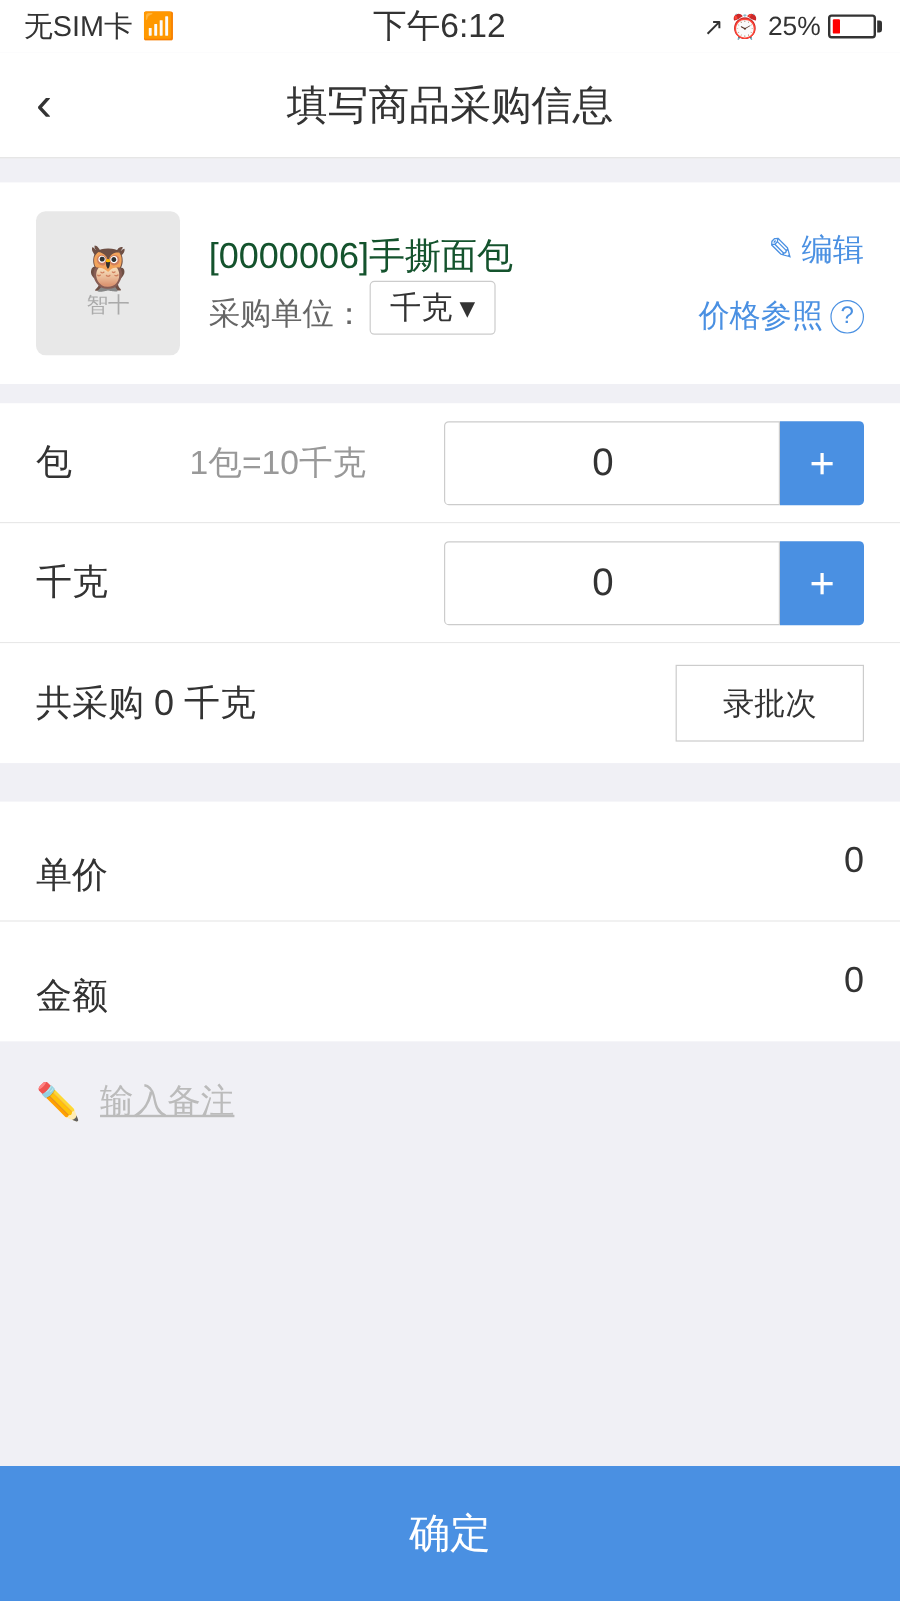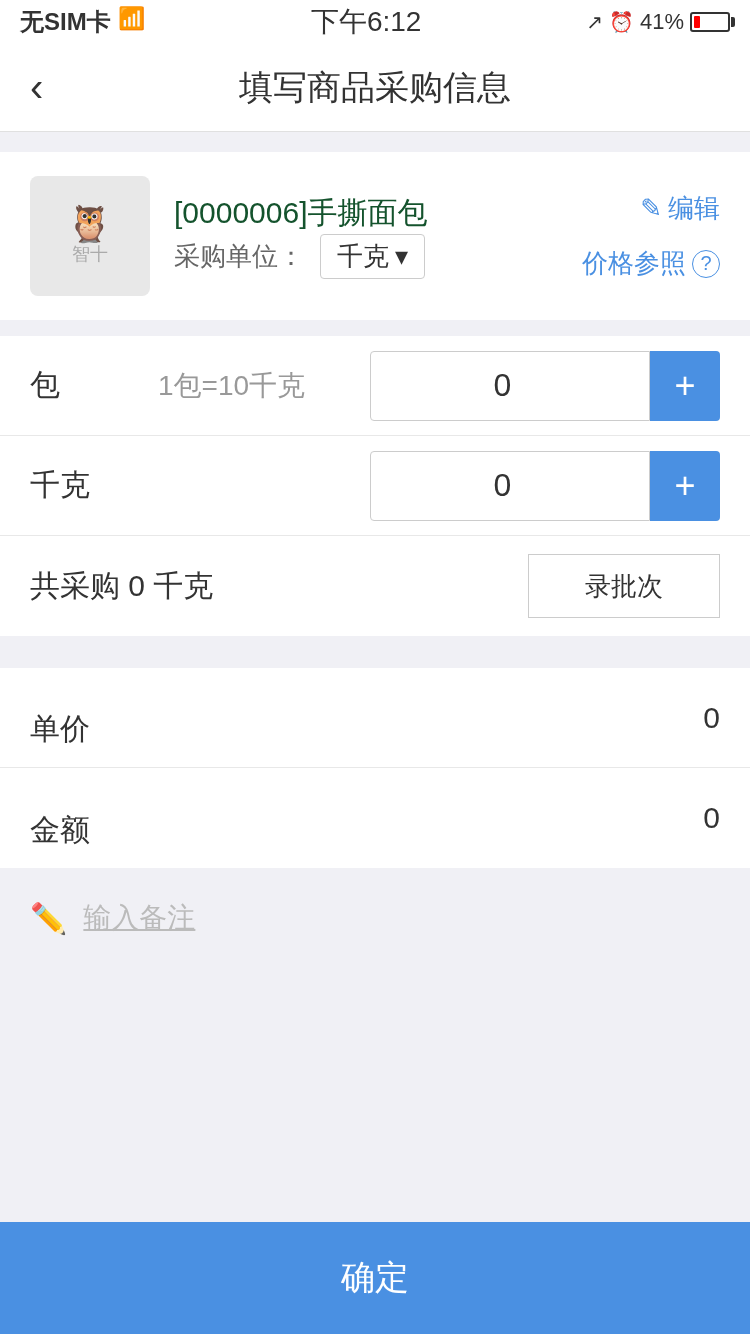--- a/index.html
+++ b/index.html
@@ -18,21 +18,21 @@
       width: 750px;
       height: 44px;
       background: #fff;
       display: flex;
       align-items: center;
       justify-content: space-between;
       padding: 0 20px;
       font-size: 24px;
       color: #333;
     }
-    .status-left { display: flex; gap: 8px; font-weight: bold; }
+    .status-left { display: flex; align-items: center; gap: 8px; }
     .status-center { font-size: 28px; font-weight: 500; }
     .status-right { display: flex; align-items: center; gap: 6px; font-size: 22px; }
     .battery-icon {
       width: 40px; height: 20px;
       border: 2px solid #333;
       border-radius: 3px;
       position: relative;
       display: inline-flex;
       align-items: center;
       padding: 2px;
@@ -110,22 +110,22 @@
       color: #aaa;
     }
     .product-info { flex: 1; }
     .product-name {
       font-size: 30px;
       color: #14532d;
       margin-bottom: 0;
     }
     .product-unit-row {
       display: flex;
-      align-items: center;
-      gap: 16px;
+      align-items: flex-end;
+      gap: 4px;
       font-size: 26px;
       color: #666;
     }
     .unit-select {
       border: 1px solid #ccc;
       border-radius: 4px;
       padding: 4px 16px;
       font-size: 26px;
       color: #333;
       background: #fff;
@@ -217,21 +217,21 @@
       padding: 0 30px;
       height: 100px;
       background: #fff;
     }
     .summary-text {
       font-size: 30px;
       color: #333;
     }
     .batch-btn {
       margin-left: auto;
-      width: 192px;
+      width: 157px;
       height: 64px;
       border: 1px solid #ccc;
       background: #fff;
       font-size: 26px;
       color: #333;
       display: flex;
       align-items: center;
       justify-content: center;
       cursor: pointer;
     }
@@ -310,21 +310,21 @@
 
 <div class="status-bar">
   <div class="status-left">
     <span>无SIM卡</span>
     <span class="wifi-icon">📶</span>
   </div>
   <div class="status-center">下午6:12</div>
   <div class="status-right">
     <span style="font-size:20px;">↗</span>
     <span style="font-size:20px;">⏰</span>
-    <span>41%</span>
+    <span>25%</span>
     <div class="battery-icon">
       <div class="battery-fill"></div>
     </div>
   </div>
 </div>
 
 <div class="nav-bar">
   <span class="nav-back">‹</span>
   <span class="nav-title">填写商品采购信息</span>
 </div>

